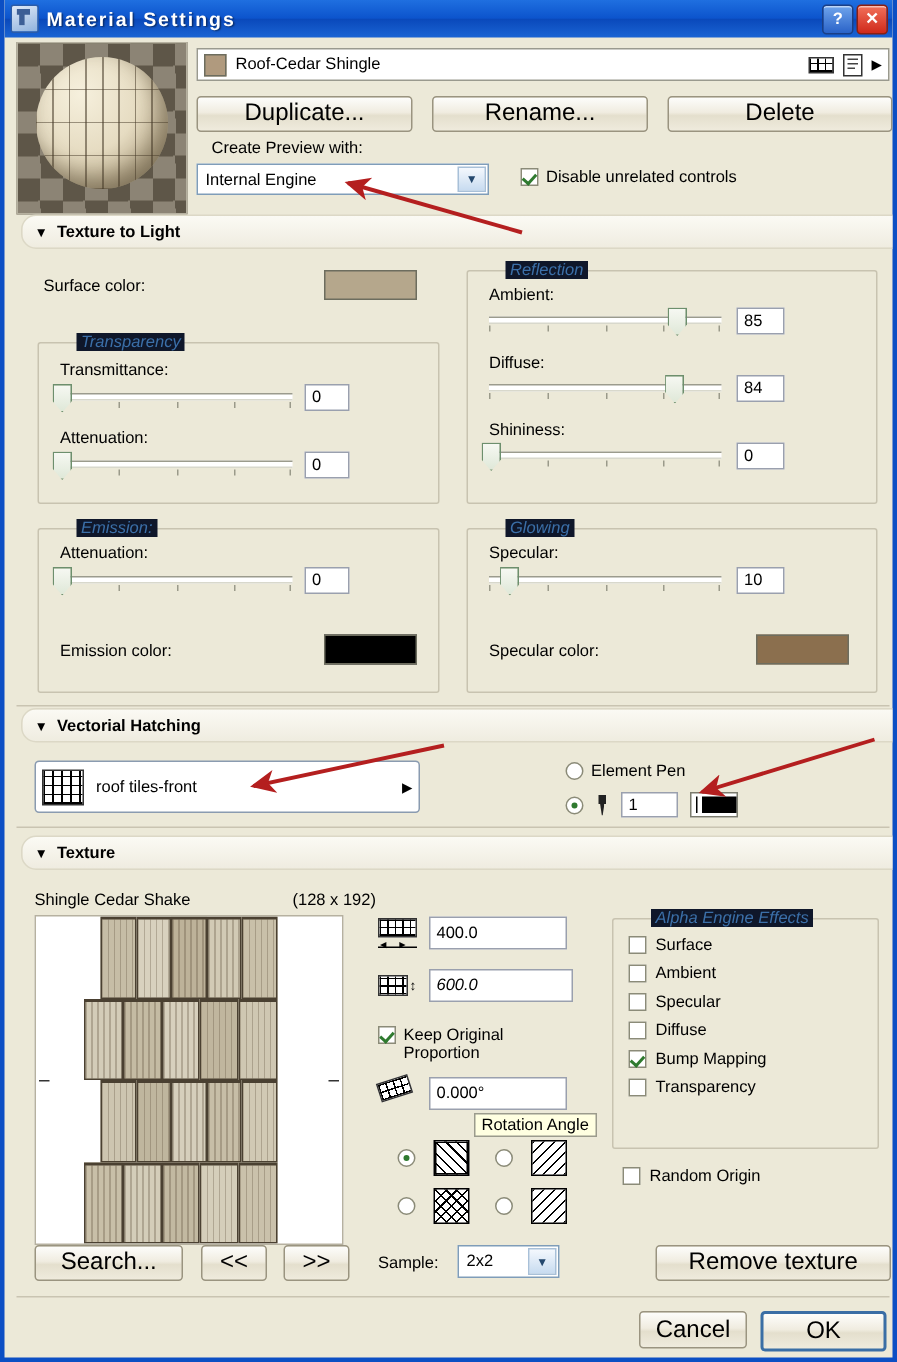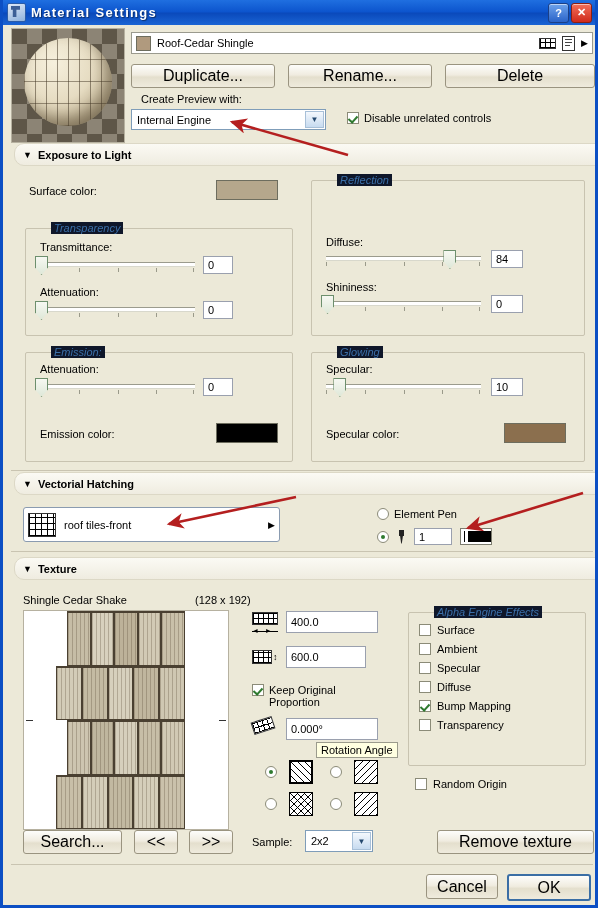--- a/index.html
+++ b/index.html
@@ -132,21 +132,21 @@
     <div class="arrow">▼</div>
   </div>
 
   <div style="position:absolute;left:344px;top:112px;display:flex;align-items:center;gap:5px;">
     <div class="cb on"></div>
     <span class="lbl">Disable unrelated controls</span>
   </div>
 
   <div class="sec" style="position:absolute;left:11px;top:143px;width:576px;">
     <span class="tri">▼</span>
-    <span>Exposure to Light</span>
+    <span>Texture to Light</span>
   </div>
 
   <div class="lbl" style="position:absolute;left:26px;top:185px;">Surface color:</div>
   <div class="swatch" style="position:absolute;left:213px;top:180px;width:62px;height:20px;background:#b5a78c;"></div>
 
   <div class="group" style="position:absolute;left:22px;top:228px;width:266px;height:106px;">
     <div class="glabel">Transparency</div>
     <div>
       <div style="position:absolute;left:14px;top:12px;width:240px;">
         <div class="lbl">Transmittance:</div>
@@ -180,20 +180,37 @@
             <div class="thumb" style="left:0%"></div>
           </div>
           <div class="numbox" style="width:30px;height:18px;">0</div>
         </div>
       </div>
     </div>
   </div>
 
   <div class="group" style="position:absolute;left:308px;top:180px;width:272px;height:154px;">
     <div class="glabel">Reflection</div>
+    <div style="position:absolute;left:14px;top:10px;width:245px;">
+      <div class="lbl">Ambient:</div>
+      <div style="display:flex;align-items:flex-start;gap:10px;margin-top:2px;">
+        <div class="slider" style="width:155px;">
+          <div class="track"></div>
+          <div class="ticks">
+              <i style="left:0%"></i>
+              <i style="left:25%"></i>
+              <i style="left:50%"></i>
+              <i style="left:75%"></i>
+              <i style="left:99%"></i>
+            </div>
+          <div class="thumb" style="left:80%"></div>
+        </div>
+        <div class="numbox" style="width:32px;height:18px;">85</div>
+      </div>
+    </div>
     <div style="position:absolute;left:14px;top:55px;width:245px;">
       <div class="lbl">Diffuse:</div>
       <div style="display:flex;align-items:flex-start;gap:10px;margin-top:2px;">
         <div class="slider" style="width:155px;">
           <div class="track"></div>
           <div class="ticks">
               <i style="left:0%"></i>
               <i style="left:25%"></i>
               <i style="left:50%"></i>
               <i style="left:75%"></i>
@@ -352,21 +369,21 @@
       <div style="position:absolute;left:0;bottom:-2px;font-size:7px;">◄&nbsp;&nbsp;&nbsp;►</div>
     </div>
     <div class="numbox" style="width:92px;height:22px;">400.0</div>
   </div>
 
   <div style="position:absolute;left:249px;top:646px;display:flex;align-items:center;gap:8px;">
     <div style="width:26px;height:20px;display:flex;align-items:center;">
       <div class="hatchico" style="width:20px;height:14px;"></div>
       <div style="font-size:9px;margin-left:1px;">↕</div>
     </div>
-    <div class="numbox" style="width:80px;height:22px;">600.0</div>
+    <div class="numbox" style="width:96px;height:22px;font-style:italic;">600.0</div>
   </div>
 
   <div style="position:absolute;left:249px;top:684px;display:flex;align-items:flex-start;gap:5px;">
     <div class="cb on"></div>
     <div style="line-height:12px;">
       <div class="lbl">Keep Original</div>
       <div class="lbl">Proportion</div>
     </div>
   </div>
 

